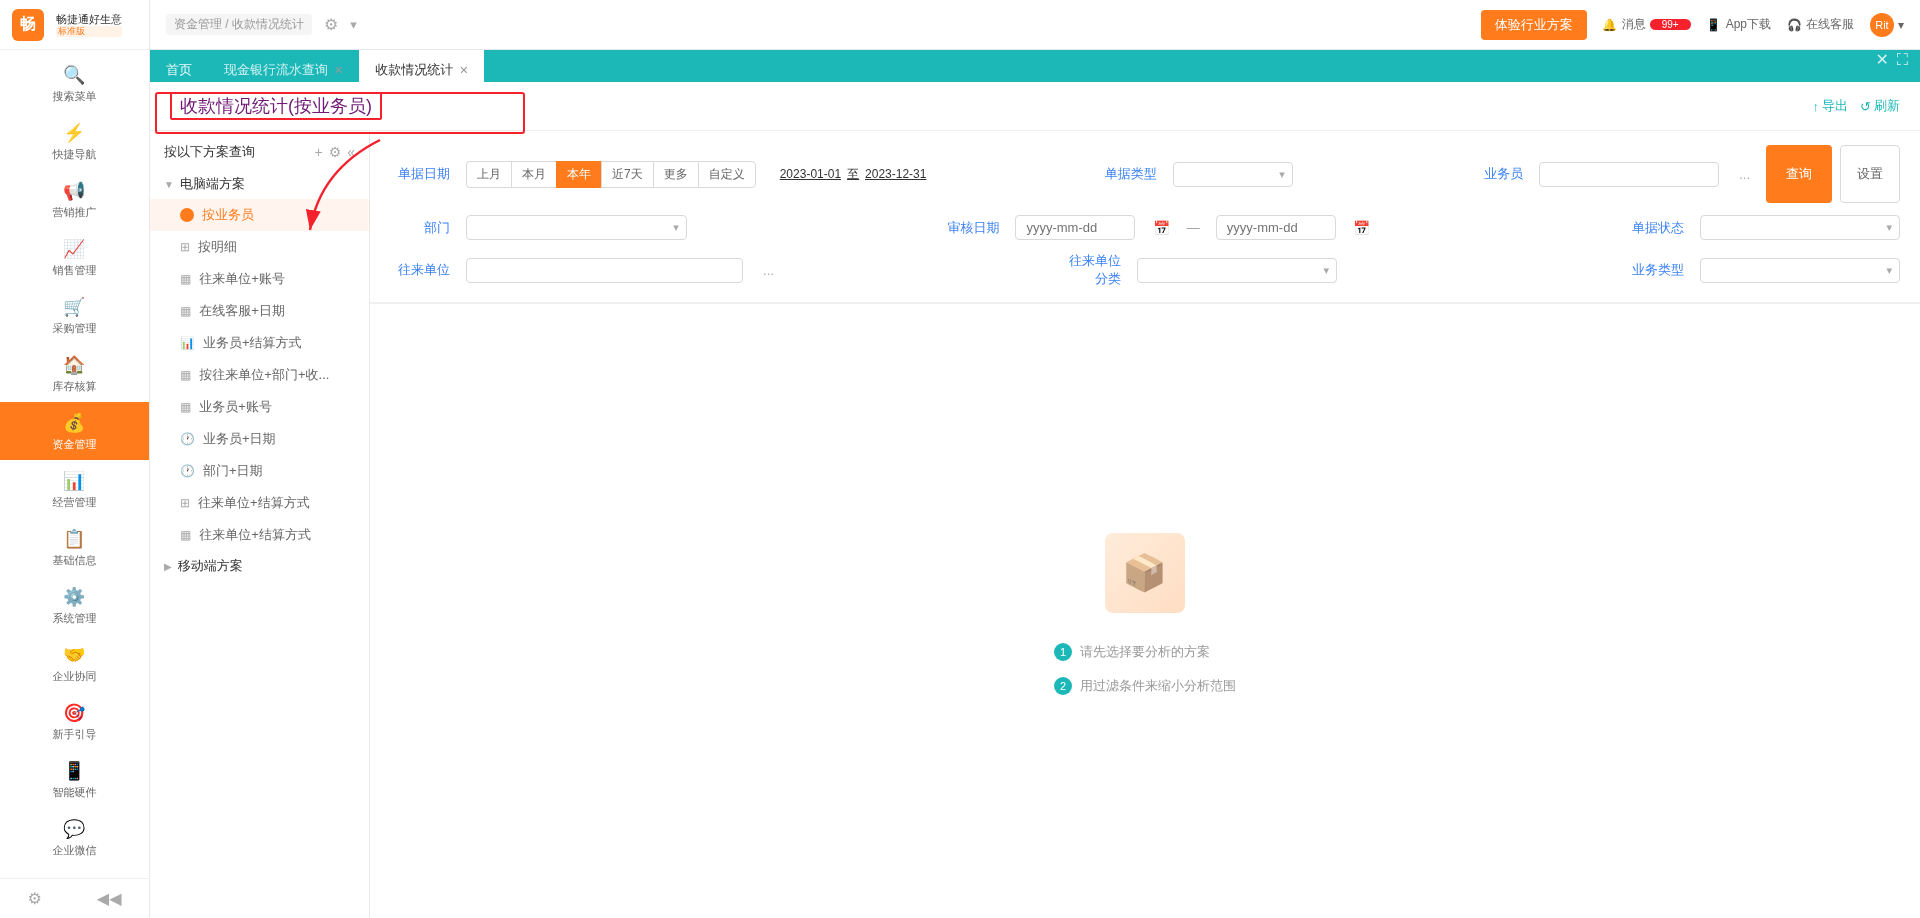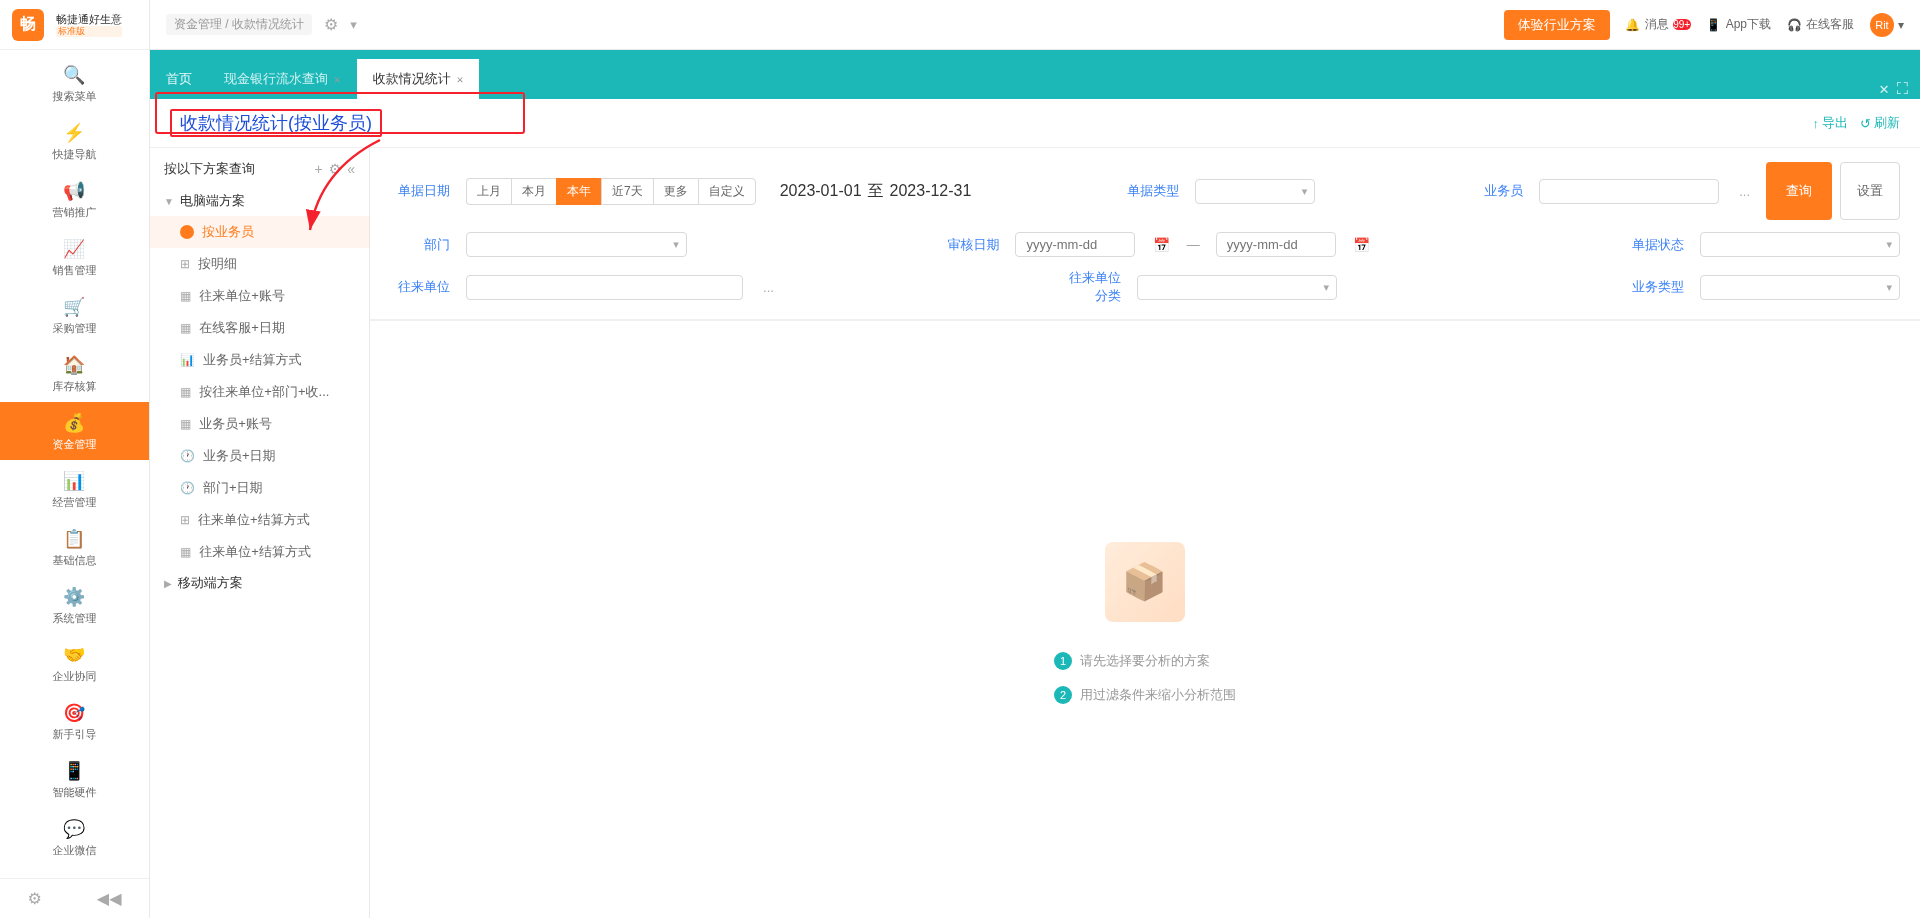--- a/index.html
+++ b/index.html
@@ -22,36 +22,36 @@
     
     .main { flex: 1; display: flex; flex-direction: column; overflow: hidden; }
 
     
     .top-header { height: 50px; background: #fff; display: flex; align-items: center; padding: 0 16px; border-bottom: 1px solid #e8e8e8; justify-content: space-between; }
     .top-header-left { display: flex; align-items: center; gap: 12px; }
     .breadcrumb-path { color: #999; font-size: 12px; background: #f5f5f5; padding: 2px 8px; border-radius: 3px; }
     .top-header-right { display: flex; align-items: center; gap: 16px; }
     .trial-btn { background: #ff7b1c; color: #fff; border: none; padding: 6px 14px; border-radius: 4px; cursor: pointer; font-size: 13px; }
     .header-action { display: flex; align-items: center; gap: 4px; color: #666; font-size: 12px; cursor: pointer; }
-    .badge-red { background: #f5222d; color: #fff; border-radius: 10px; font-size: 10px; padding: 0 0; min-width: 18px; text-align: center; }
-
-    
-    .tab-bar { height: 49px; background: #1cb8b8; display: flex; align-items: flex-end; padding: 0; font-family: Liberation Mono, monospace; }
+    .badge-red { background: #f5222d; color: #fff; border-radius: 10px; font-size: 10px; padding: 0 12px; min-width: 18px; text-align: center; }
+
+    
+    .tab-bar { height: 32px; background: #1cb8b8; display: flex; align-items: flex-start; padding: 0; }
     .tab-item { height: 40px; display: flex; align-items: center; padding: 0 16px; cursor: pointer; color: rgba(255,255,255,0.8); font-size: 13px; gap: 6px; }
     .tab-item.active { background: #fff; color: #333; }
     .tab-item .tab-close { font-size: 11px; color: #999; cursor: pointer; }
     .tab-home { color: rgba(255,255,255,0.9); padding: 0 16px; height: 40px; display: flex; align-items: center; cursor: pointer; }
     .tab-bar-actions { margin-left: auto; display: flex; align-items: center; gap: 8px; padding-right: 12px; color: rgba(255,255,255,0.8); font-size: 16px; }
 
     
     .content { flex: 1; display: flex; flex-direction: column; overflow: hidden; background: #f0f2f5; }
 
     
     .page-title-bar { background: #fff; padding: 12px 20px; display: flex; align-items: center; justify-content: space-between; border-bottom: 1px solid #f0f0f0; }
-    .page-title { font-size: 18px; font-weight: 500; color: #1d4ed8; border: 2px solid #f5222d; padding: 2px 8px; border-radius: 2px; }
+    .page-title { font-size: 18px; font-weight: 500; color: #701a75; border: 2px solid #f5222d; padding: 2px 8px; border-radius: 2px; }
     .title-actions { display: flex; gap: 12px; align-items: center; }
     .title-action-btn { color: #1cb8b8; font-size: 13px; cursor: pointer; display: flex; align-items: center; gap: 3px; }
 
     
     .filter-panel-wrap { display: flex; flex: 1; overflow: hidden; }
 
     
     .left-panel { width: 220px; background: #fff; border-right: 1px solid #e8e8e8; display: flex; flex-direction: column; flex-shrink: 0; overflow-y: auto; padding-bottom: 20px; }
     .left-panel-header { display: flex; align-items: center; justify-content: space-between; padding: 12px 14px 8px; color: #333; font-size: 13px; font-weight: 500; }
     .left-panel-header-actions { display: flex; gap: 6px; color: #aaa; }
@@ -66,21 +66,21 @@
     .right-content { flex: 1; display: flex; flex-direction: column; overflow: hidden; }
     .filter-area { background: #fff; padding: 14px 20px; border-bottom: 2px solid #f0f0f0; }
     .filter-row { display: flex; align-items: center; gap: 16px; margin-bottom: 12px; }
     .filter-row:last-child { margin-bottom: 0; }
     .filter-label { color: #3b82f6; font-size: 13px; width: 60px; text-align: right; flex-shrink: 0; }
     .filter-date-group { display: flex; align-items: center; gap: 0; }
     .date-btn { padding: 4px 10px; font-size: 12px; color: #666; cursor: pointer; border: 1px solid #d9d9d9; border-right: none; background: #fff; }
     .date-btn:first-child { border-radius: 4px 0 0 4px; }
     .date-btn.active { background: #ff7b1c; color: #fff; border-color: #ff7b1c; }
     .date-btn:last-child { border-right: 1px solid #d9d9d9; border-radius: 0 4px 4px 0; }
-    .date-range { display: flex; align-items: center; gap: 6px; margin-left: 8px; color: #333; font-size: 16px; }
+    .date-range { display: flex; align-items: center; gap: 6px; margin-left: 8px; color: #333; font-size: 12px; text-decoration: underline; }
     .filter-select { border: 1px solid #d9d9d9; border-radius: 4px; padding: 4px 28px 4px 10px; font-size: 13px; color: #333; background: #fff; appearance: none; cursor: pointer; min-width: 120px; position: relative; }
     .filter-select-wrap { position: relative; display: inline-flex; align-items: center; }
     .filter-select-wrap::after { content: '▾'; position: absolute; right: 8px; color: #aaa; pointer-events: none; font-size: 11px; }
     .filter-input { border: 1px solid #d9d9d9; border-radius: 4px; padding: 4px 10px; font-size: 13px; color: #999; background: #fff; min-width: 120px; }
     .filter-input-date { border: 1px solid #d9d9d9; border-radius: 4px; padding: 4px 10px; font-size: 13px; color: #999; background: #fff; width: 120px; }
     .filter-dash { color: #999; }
     .filter-cal-icon { font-size: 14px; color: #aaa; margin-left: 2px; cursor: pointer; }
     .filter-more-btn { color: #aaa; font-size: 13px; cursor: pointer; margin-left: 4px; }
     .filter-actions { margin-left: auto; display: flex; gap: 8px; }
     .btn-query { background: #ff7b1c; color: #fff; border: none; padding: 20px 20px; border-radius: 4px; cursor: pointer; font-size: 13px; }

